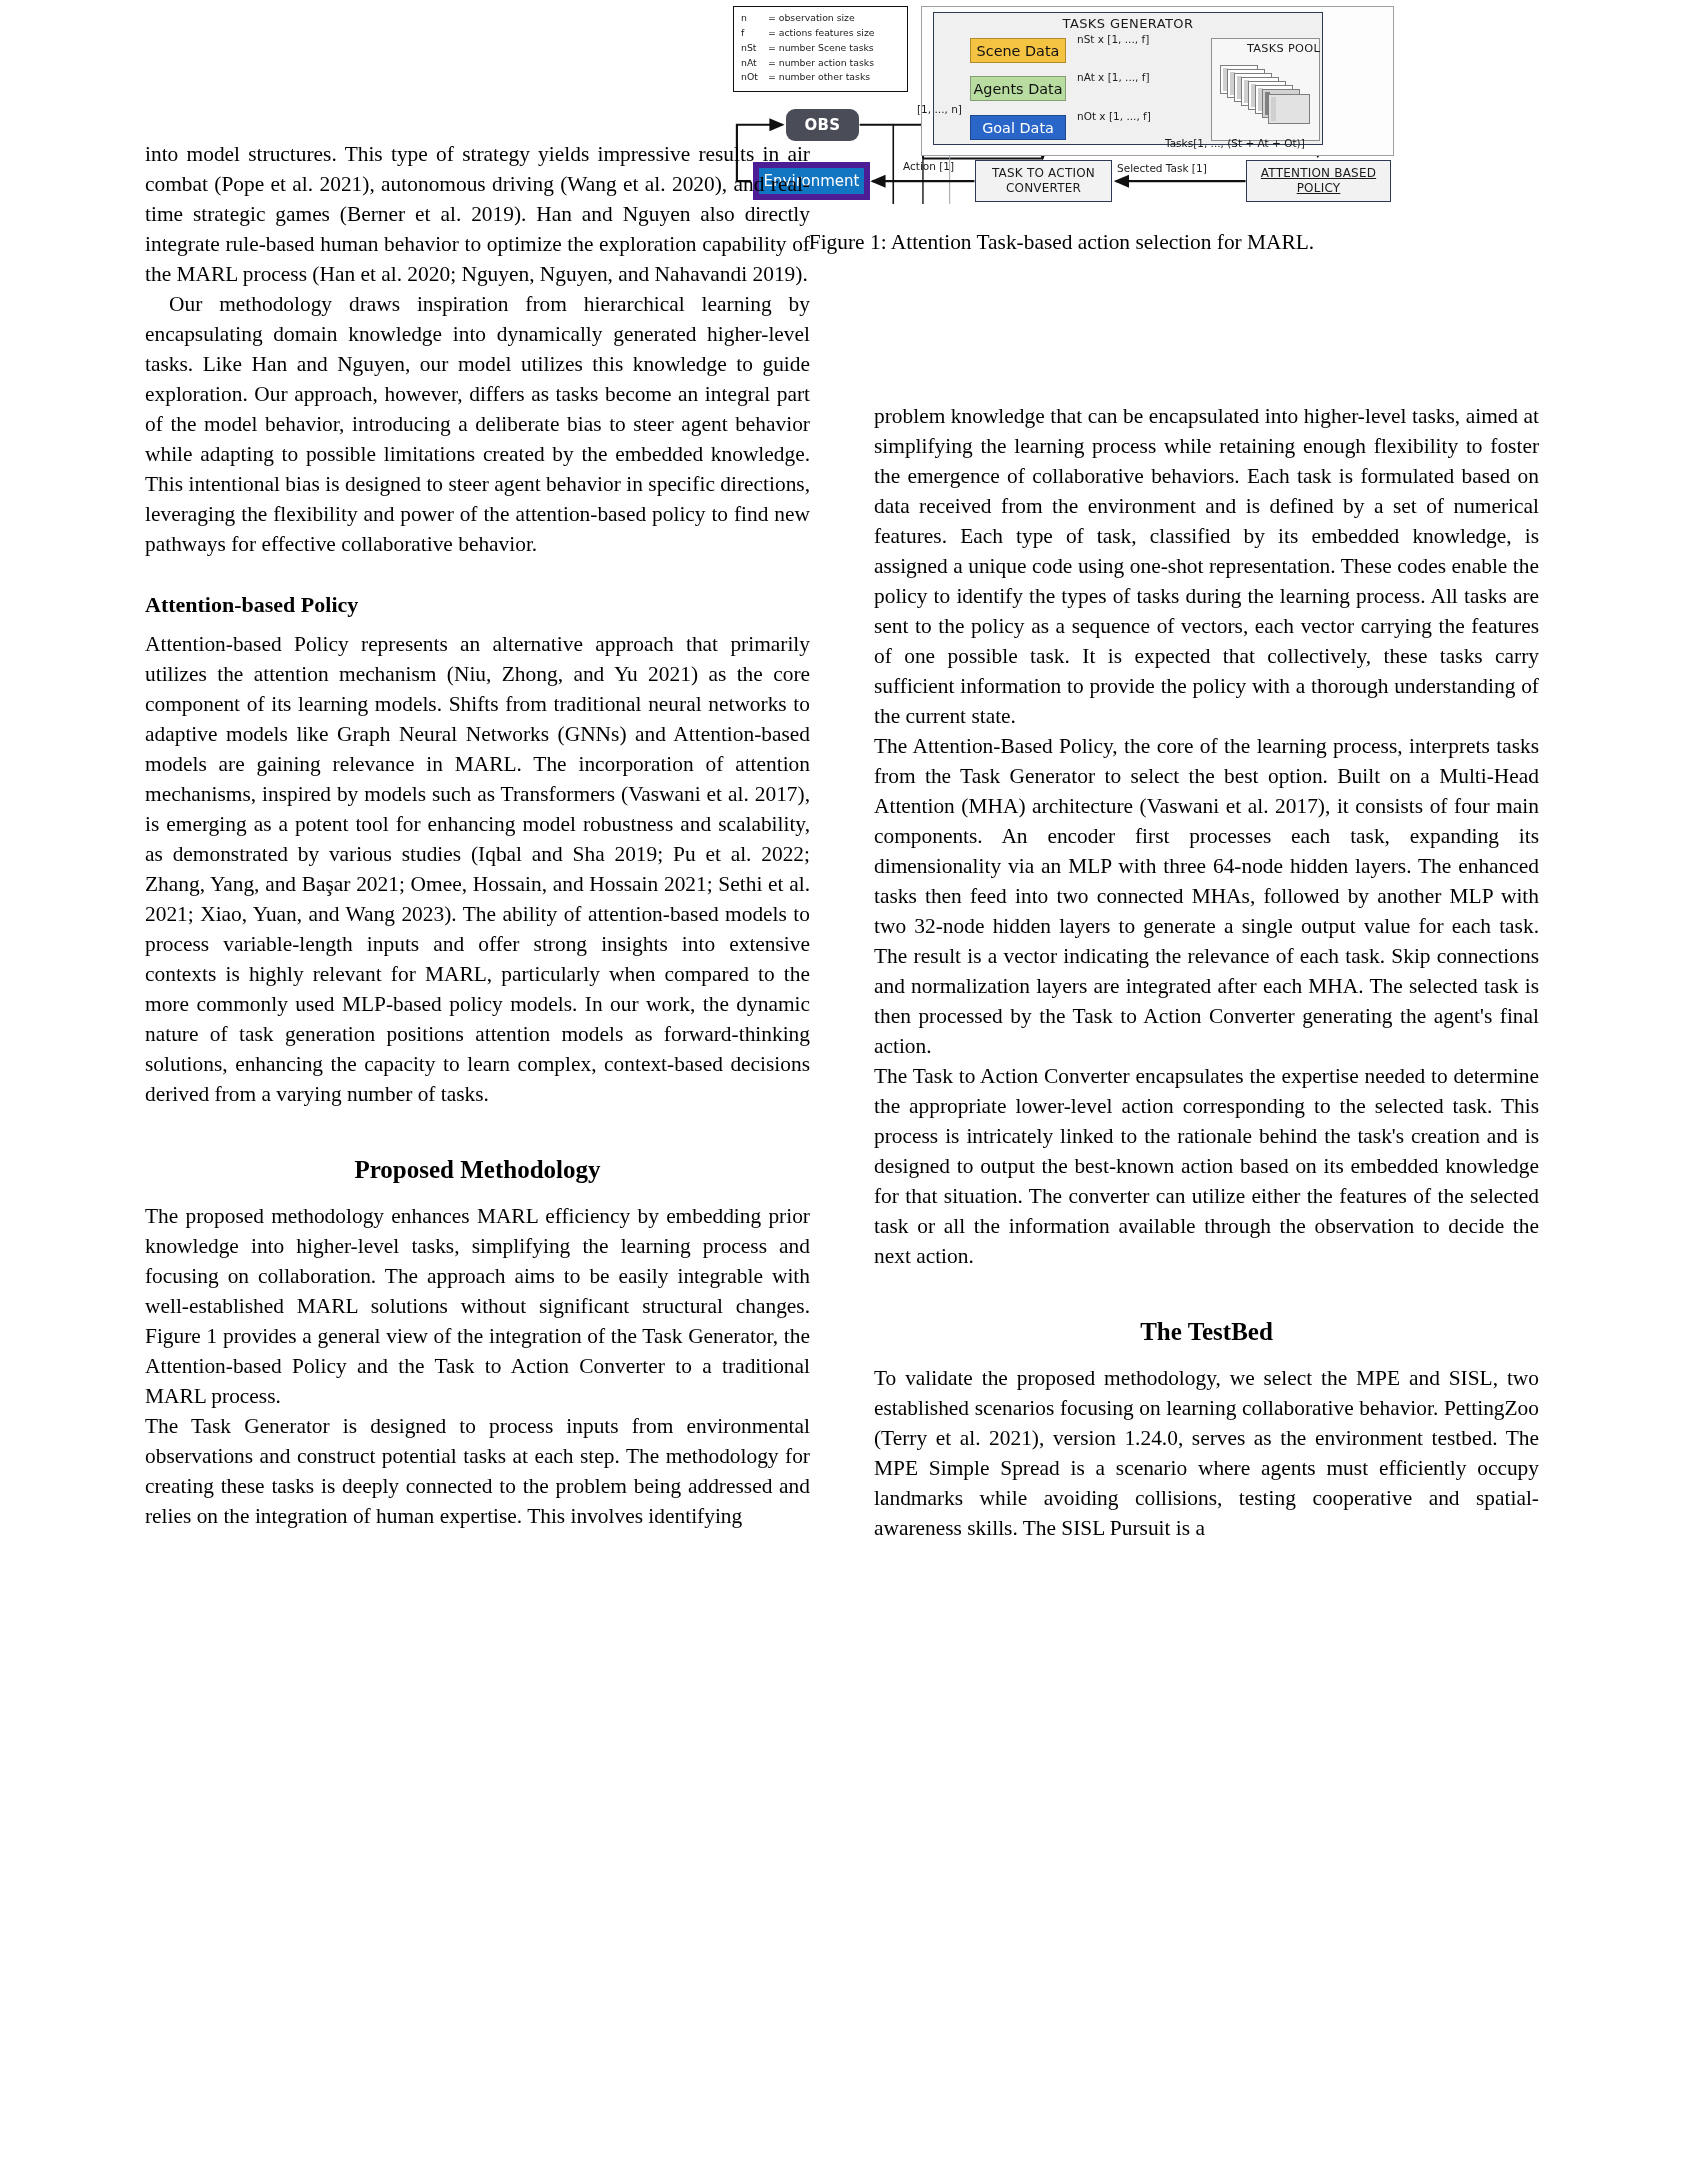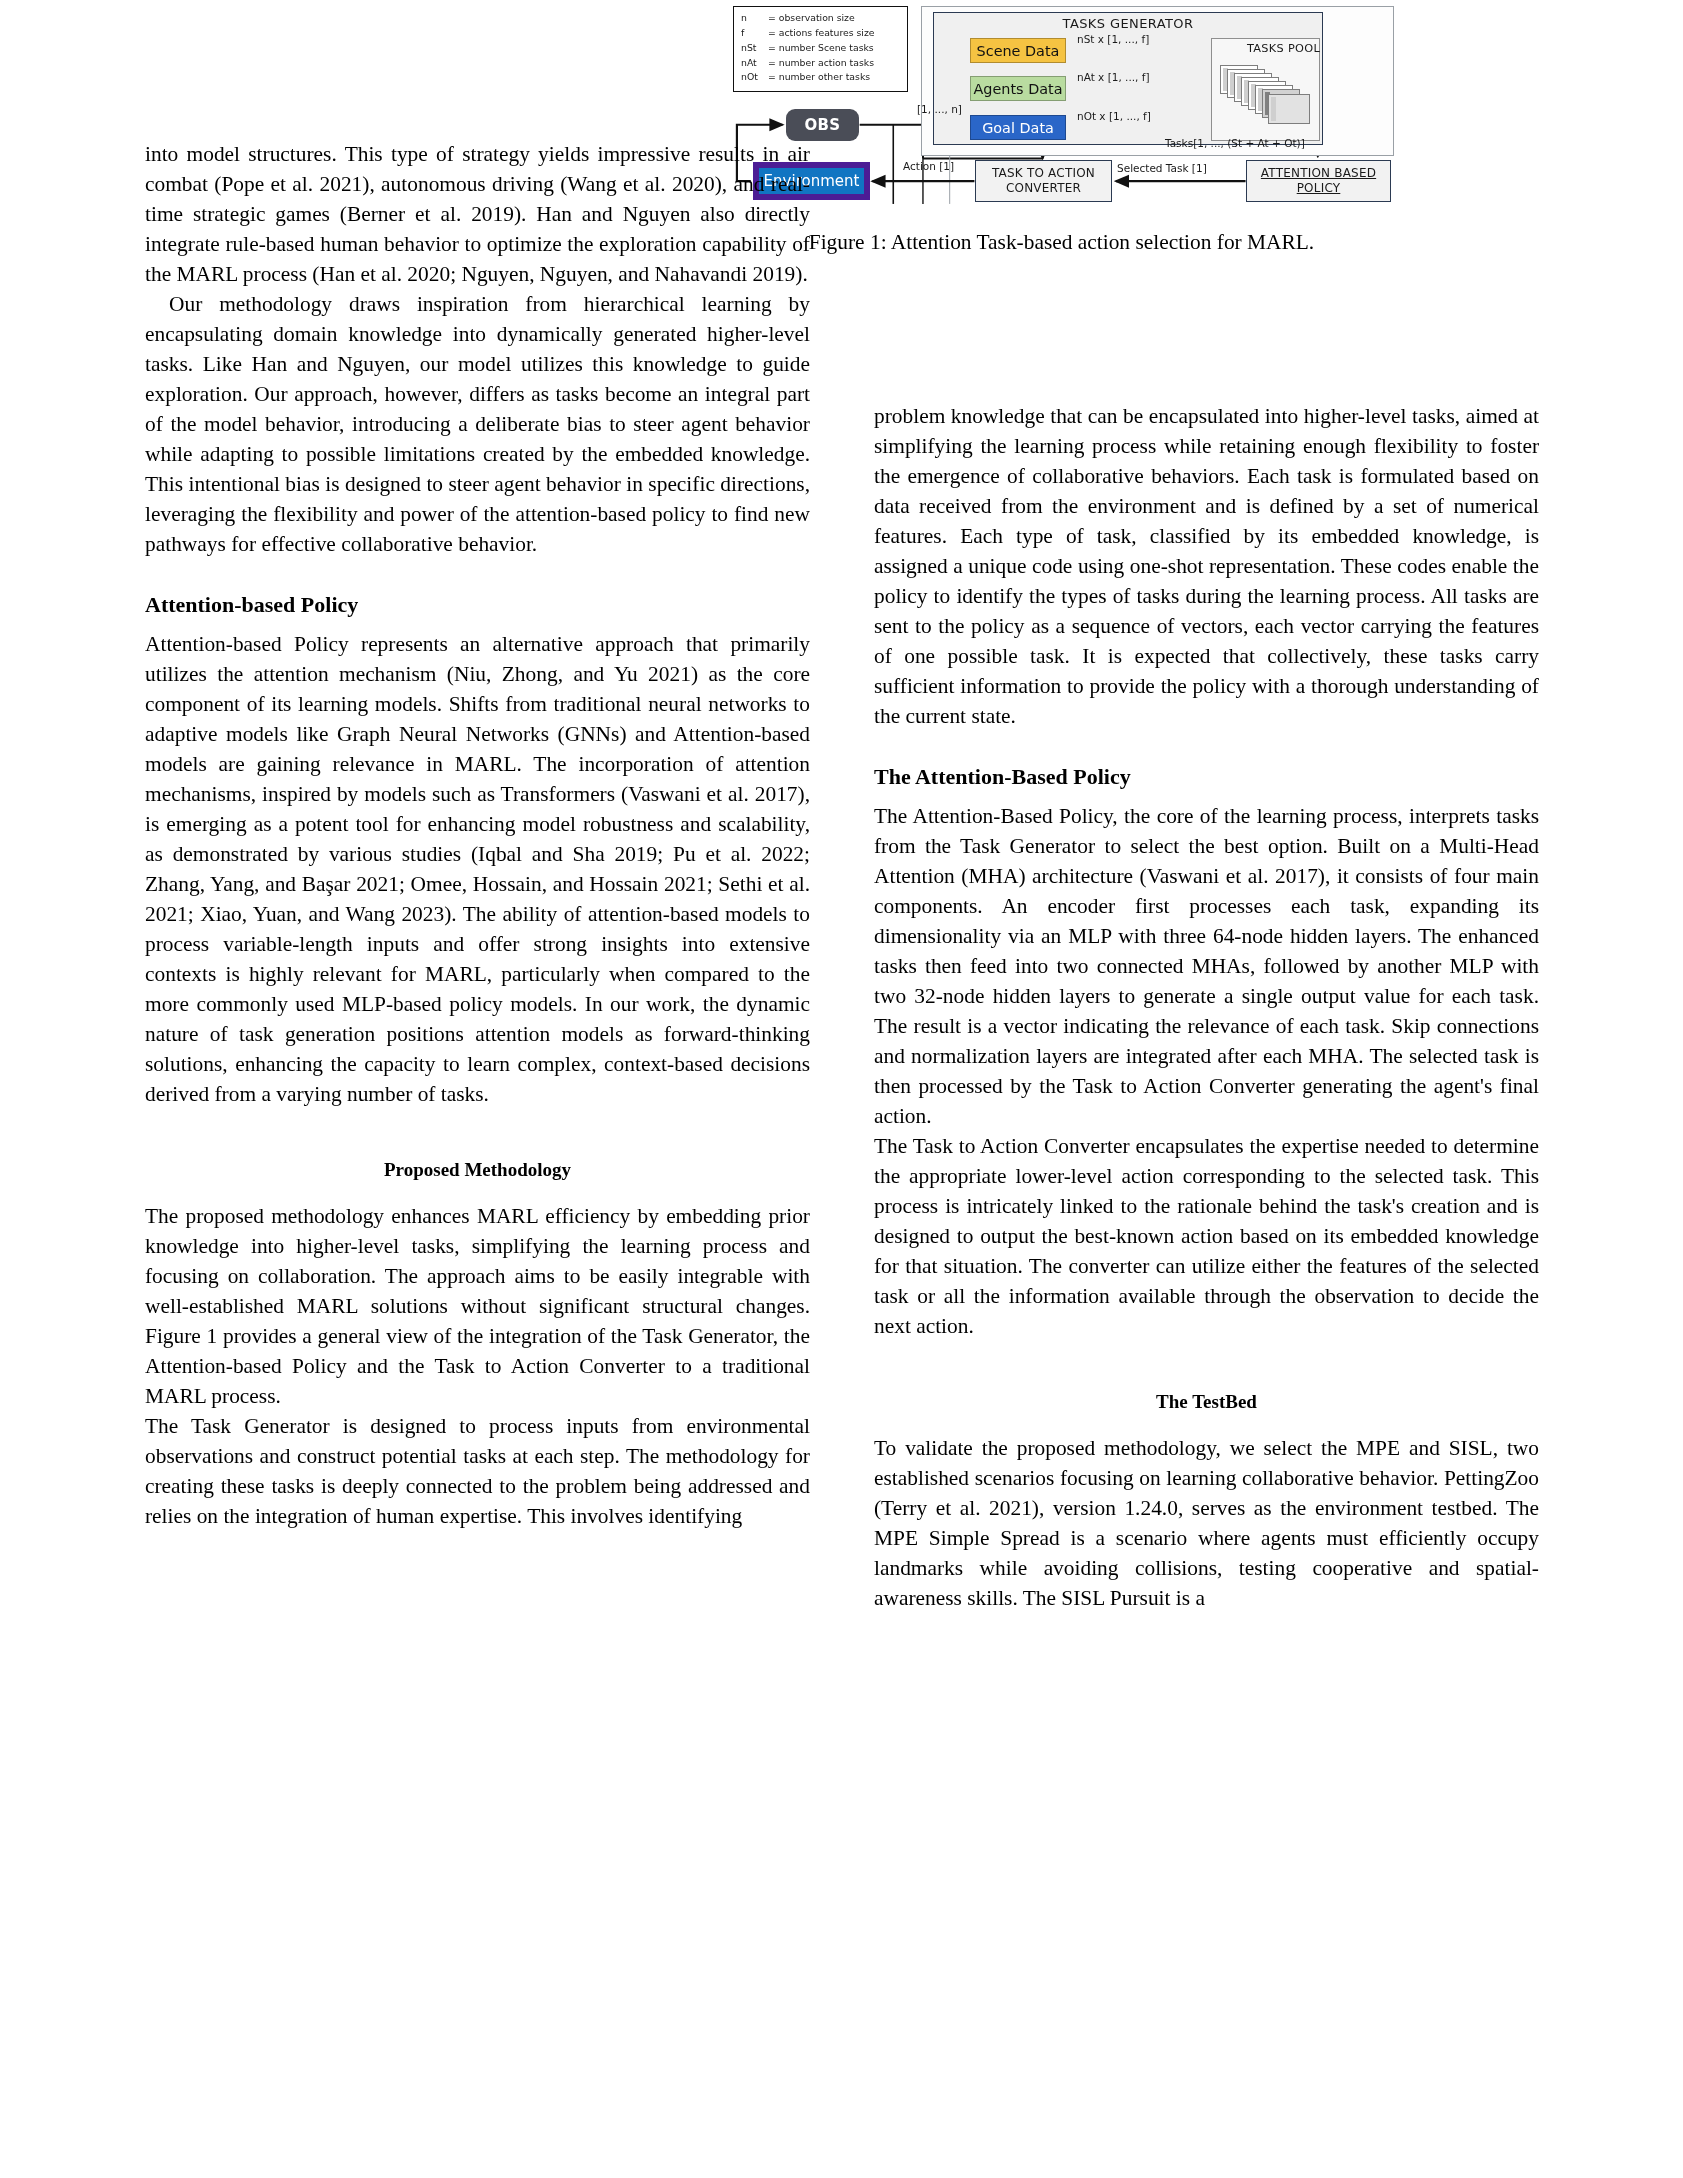--- a/index.html
+++ b/index.html
@@ -29,21 +29,21 @@
 
   h2.section {
     margin:32px 0 11px 0;
     font-size:22px;
     font-weight:bold;
     line-height:27px;
     text-align:left;
   }
   h2.major {
     margin:46px 0 16px 0;
-    font-size:19px;
+    font-size:25px;
     font-weight:bold;
     text-align:center;
     line-height:30px;
   }
 
   
   .figure { position:absolute; left:729px; top:0px; width:665px; }
   .fig-canvas {
     position:relative; width:665px; height:208px;
     background:#ffffff;
@@ -273,21 +273,20 @@
 
       <h2 class="major">Proposed Methodology</h2>
       <p class="body noindent">The proposed methodology enhances MARL efficiency by embedding prior knowledge into higher-level tasks, simplifying the learning process and focusing on collaboration. The approach aims to be easily integrable with well-established MARL solutions without significant structural changes. Figure 1 provides a general view of the integration of the Task Generator, the Attention-based Policy and the Task to Action Converter to a traditional MARL process.</p>
 
       <p class="body noindent">The Task Generator is designed to process inputs from environmental observations and construct potential tasks at each step. The methodology for creating these tasks is deeply connected to the problem being addressed and relies on the integration of human expertise. This involves identifying</p>
     </div>
 
     <div class="col right" style="top:262px;">
       <p class="body noindent">problem knowledge that can be encapsulated into higher-level tasks, aimed at simplifying the learning process while retaining enough flexibility to foster the emergence of collaborative behaviors. Each task is formulated based on data received from the environment and is defined by a set of numerical features. Each type of task, classified by its embedded knowledge, is assigned a unique code using one-shot representation. These codes enable the policy to identify the types of tasks during the learning process. All tasks are sent to the policy as a sequence of vectors, each vector carrying the features of one possible task. It is expected that collectively, these tasks carry sufficient information to provide the policy with a thorough understanding of the current state.</p>
 
-      <h2 class="section">The Attention-Based Policy</h2>
       <p class="body noindent">The Attention-Based Policy, the core of the learning process, interprets tasks from the Task Generator to select the best option. Built on a Multi-Head Attention (MHA) architecture (Vaswani et al. 2017), it consists of four main components. An encoder first processes each task, expanding its dimensionality via an MLP with three 64-node hidden layers. The enhanced tasks then feed into two connected MHAs, followed by another MLP with two 32-node hidden layers to generate a single output value for each task. The result is a vector indicating the relevance of each task. Skip connections and normalization layers are integrated after each MHA. The selected task is then processed by the Task to Action Converter generating the agent's final action.</p>
 
       <p class="body noindent">The Task to Action Converter encapsulates the expertise needed to determine the appropriate lower-level action corresponding to the selected task. This process is intricately linked to the rationale behind the task's creation and is designed to output the best-known action based on its embedded knowledge for that situation. The converter can utilize either the features of the selected task or all the information available through the observation to decide the next action.</p>
 
       <h2 class="major">The TestBed</h2>
       <p class="body noindent">To validate the proposed methodology, we select the MPE and SISL, two established scenarios focusing on learning collaborative behavior. PettingZoo (Terry et al. 2021), version 1.24.0, serves as the environment testbed. The MPE Simple Spread is a scenario where agents must efficiently occupy landmarks while avoiding collisions, testing cooperative and spatial-awareness skills. The SISL Pursuit is a</p>
     </div>
 
   </div>
 </div>

